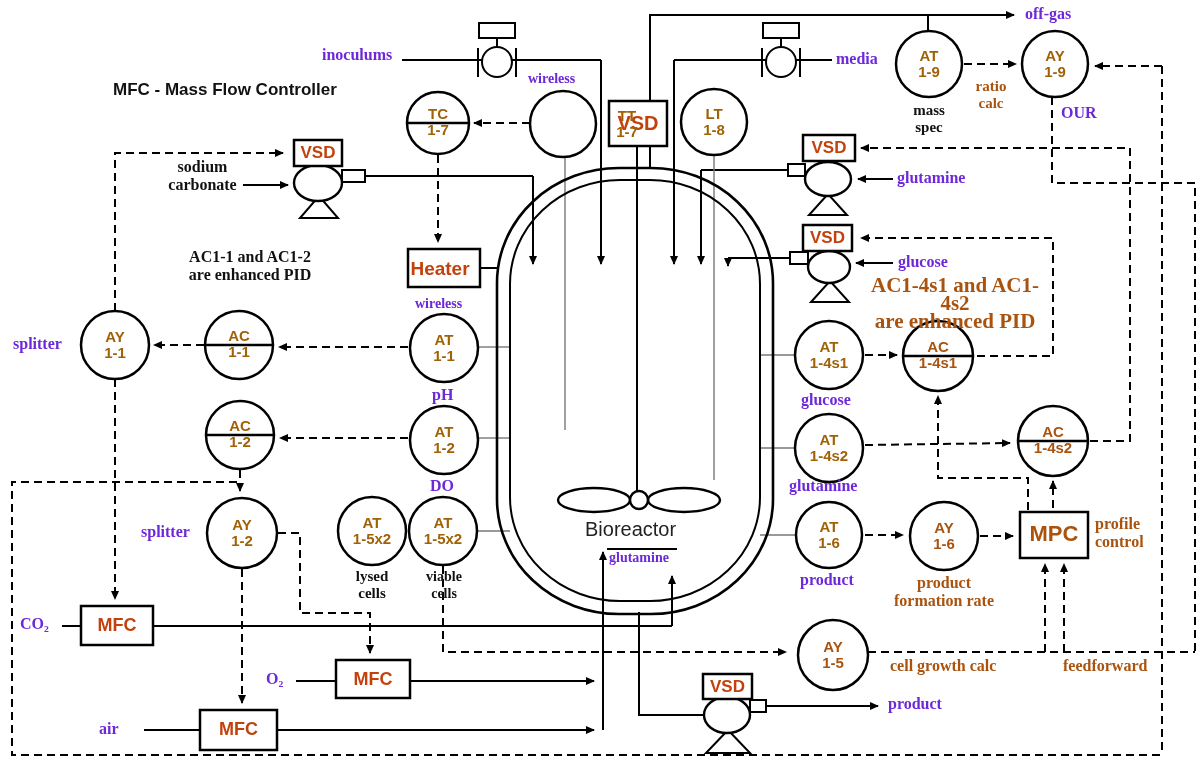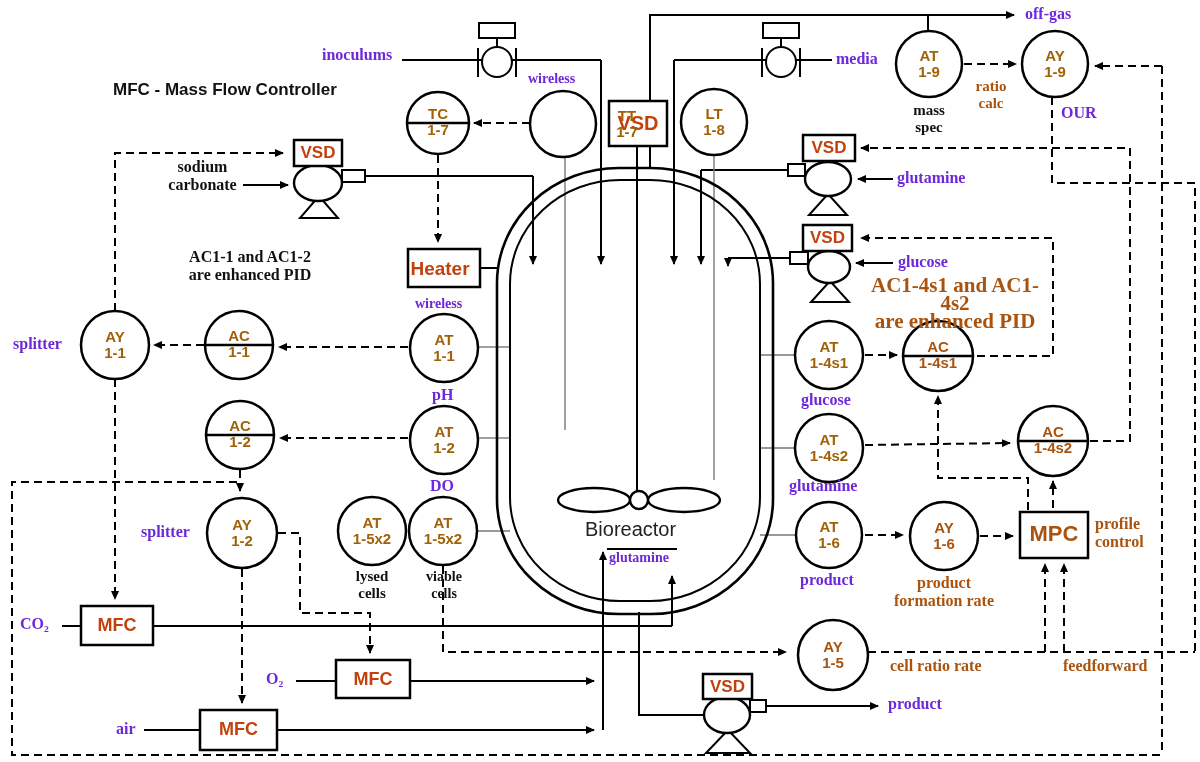--- a/index.html
+++ b/index.html
@@ -258,29 +258,29 @@
 </div>
 <div class="lbl" style="left:801px;top:391px;">glucose</div>
 <div class="lbl" style="left:789px;top:477px;">glutamine</div>
 <div class="lbl" style="left:800px;top:571px;">product</div>
 <div class="bior" style="left:585px;top:518px;">Bioreactor</div>
 <div class="lbl small" style="left:609px;top:550px;">glutamine</div>
 <div class="lbl2 o" style="left:860px;top:574px;width:168px;">
   <span>product</span>
   <span>formation rate</span>
 </div>
-<div class="lbl o" style="left:890px;top:657px;">cell ratio rate</div>
+<div class="lbl o" style="left:890px;top:657px;">cell growth calc</div>
 <div class="lbl o" style="left:1063px;top:657px;">feedforward</div>
 <div class="lbl2 o" style="left:1095px;top:515px;width:66px;text-align:left;">
   <span>profile</span>
   <span>control</span>
 </div>
 <div class="lbl" style="left:20px;top:615px;">CO₂</div>
 <div class="lbl" style="left:266px;top:670px;">O₂</div>
-<div class="lbl" style="left:116px;top:720px;text-align:center;">air</div>
+<div class="lbl" style="left:99px;top:720px;text-align:center;">air</div>
 <div class="lbl" style="left:888px;top:695px;">product</div>
 
 <div class="boxlbl big" style="left:609px;top:112px;width:58px;">VSD</div>
 <div class="boxlbl" style="left:294px;top:143px;width:48px;">VSD</div>
 <div class="boxlbl" style="left:803px;top:138px;width:52px;">VSD</div>
 <div class="boxlbl" style="left:803px;top:228px;width:49px;">VSD</div>
 <div class="boxlbl" style="left:703px;top:677px;width:49px;">VSD</div>
 <div class="boxlbl" style="left:408px;top:258px;width:64px;font-size:19px;">Heater</div>
 <div class="boxlbl" style="left:81px;top:615px;width:72px;font-size:18px;">MFC</div>
 <div class="boxlbl" style="left:336px;top:669px;width:74px;font-size:18px;">MFC</div>

